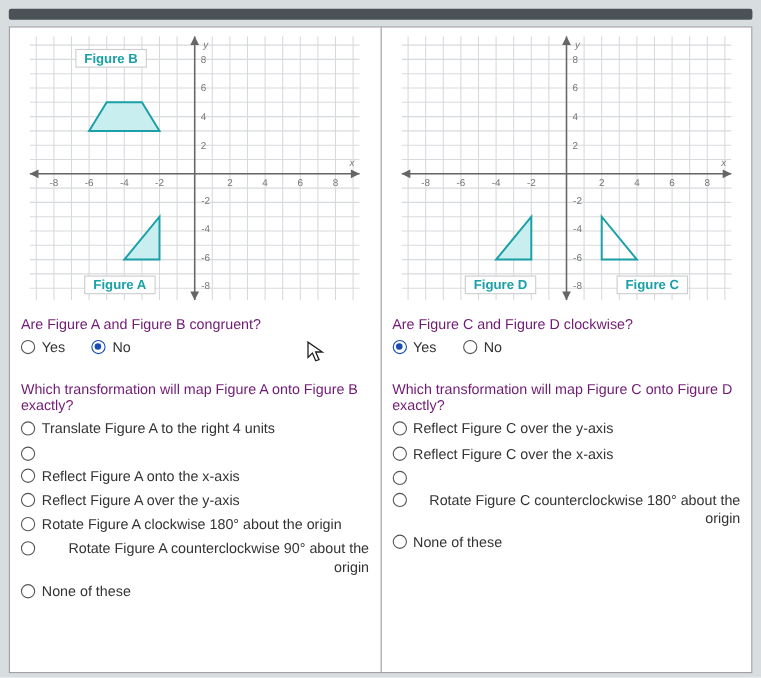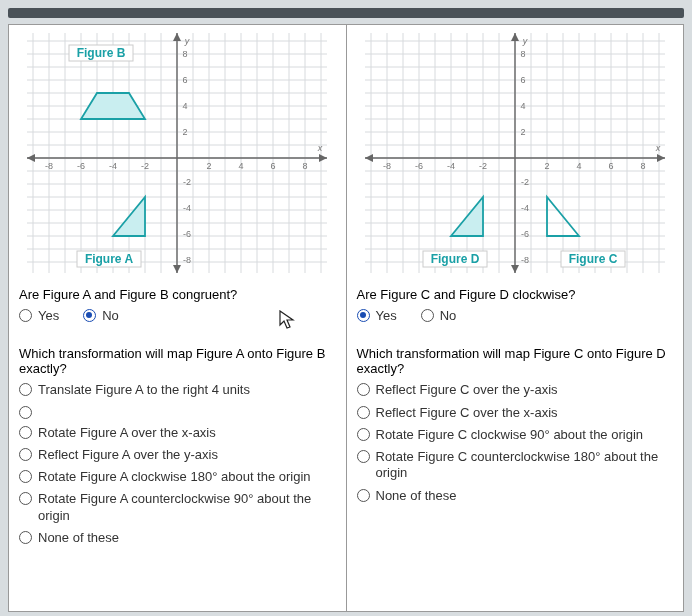--- a/index.html
+++ b/index.html
@@ -33,38 +33,39 @@
     }
     .panel.left { border-right: 1px solid #999; }
     .graph-wrap {
       display: flex;
       justify-content: center;
       margin-bottom: 8px;
     }
     svg.graph { display: block; }
     .question {
       font-size: 13px;
-      color: #000000;
+      color: #701a75;
       margin: 6px 0 6px 0;
     }
     .inline-opts {
       display: flex;
       gap: 24px;
       align-items: center;
       margin-bottom: 10px;
       font-size: 13px;
     }
     .radio-row {
       display: flex;
       align-items: flex-start;
       gap: 6px;
       font-size: 13px;
       color: #333;
       margin-bottom: 6px;
       line-height: 1.25;
+      text-align: right;
     }
     .radio {
       width: 13px; height: 13px;
       border: 1.5px solid #555;
       border-radius: 50%;
       flex-shrink: 0;
       margin-top: 1px;
       position: relative;
       display: inline-block;
     }
@@ -200,21 +201,21 @@
     <div>
       <div class="radio-row">
           <span class="radio"></span>
           <span class="option-text">Translate Figure A to the right 4 units</span>
         </div>
       <div class="radio-row">
           <span class="radio"></span>
         </div>
       <div class="radio-row">
           <span class="radio"></span>
-          <span class="option-text">Rotate Figure A over the x-axis</span>
+          <span class="option-text">Reflect Figure A onto the x-axis</span>
         </div>
       <div class="radio-row">
           <span class="radio"></span>
           <span class="option-text">Reflect Figure A over the y-axis</span>
         </div>
       <div class="radio-row">
           <span class="radio"></span>
           <span class="option-text">Rotate Figure A clockwise 180° about the origin</span>
         </div>
       <div class="radio-row">
@@ -326,21 +327,20 @@
       <div class="radio-row">
           <span class="radio"></span>
           <span class="option-text">Reflect Figure C over the y-axis</span>
         </div>
       <div class="radio-row">
           <span class="radio"></span>
           <span class="option-text">Reflect Figure C over the x-axis</span>
         </div>
       <div class="radio-row">
           <span class="radio"></span>
-          <span class="option-text">Rotate Figure C clockwise 90° about the origin</span>
         </div>
       <div class="radio-row">
           <span class="radio"></span>
           <span class="option-text">Rotate Figure C counterclockwise 180° about the origin</span>
         </div>
       <div class="radio-row">
           <span class="radio"></span>
           <span class="option-text">None of these</span>
         </div>
     </div>

